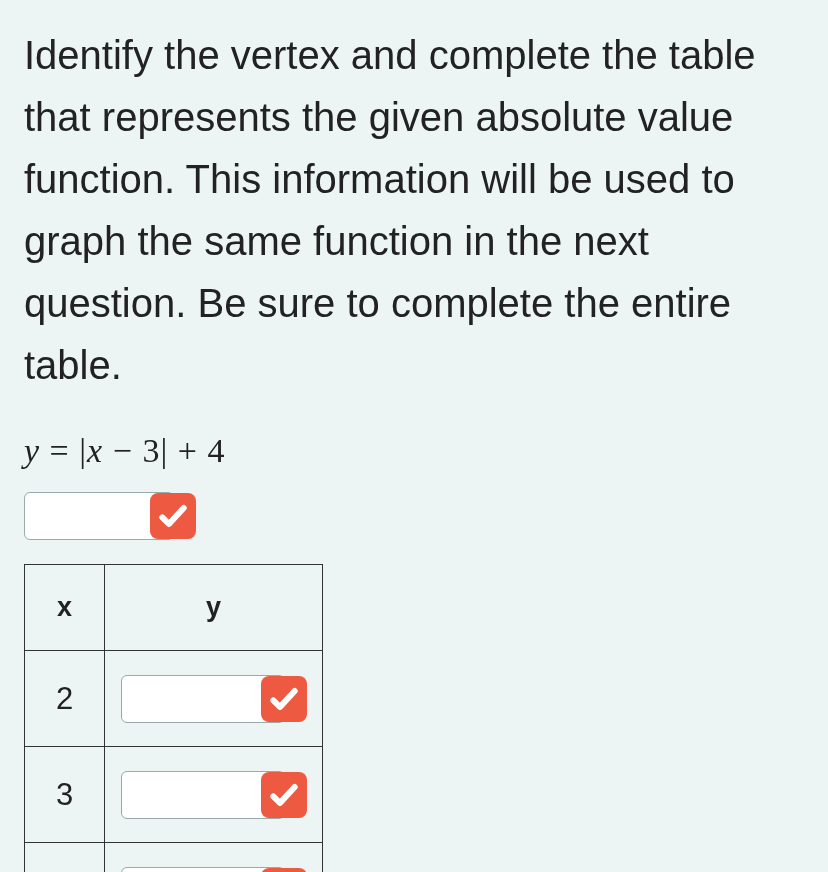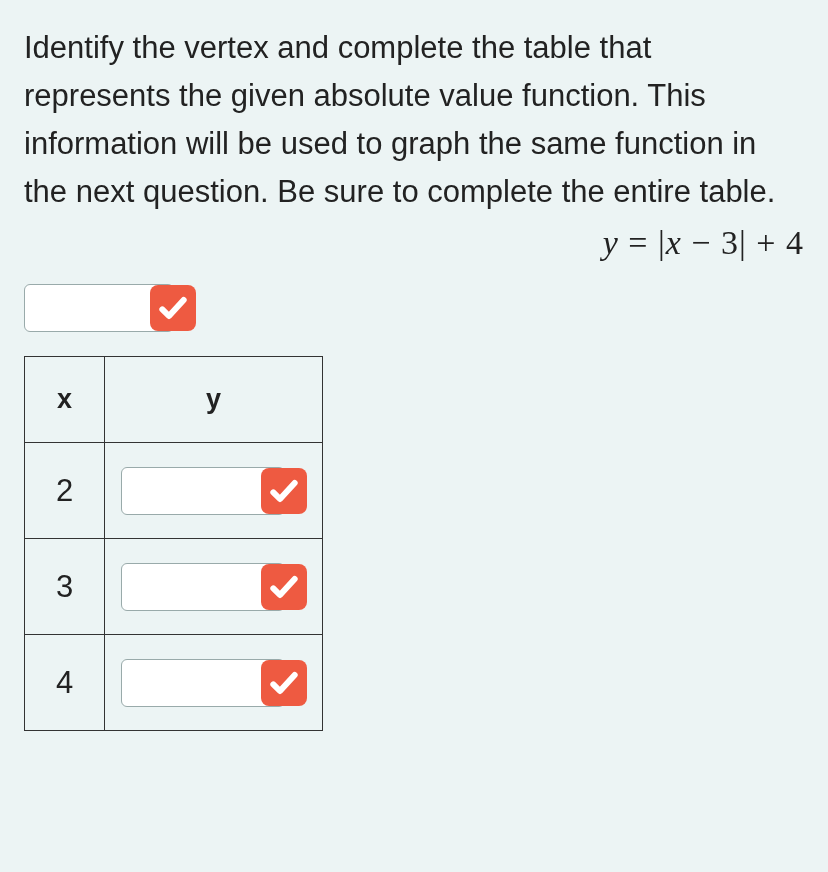--- a/index.html
+++ b/index.html
@@ -9,31 +9,30 @@
     }
     body {
       width: 828px;
       height: 872px;
       background: #ecf4f4;
       font-family: Arial, Helvetica, sans-serif;
       padding: 24px;
       color: #222;
     }
     .instructions {
-      font-size: 31px;
+      font-size: 40px;
       line-height: 1.55;
-      margin-bottom: 8px;
+      margin-bottom: 36px;
     }
     .equation {
       font-size: 34px;
       font-style: italic;
       font-family: 'Times New Roman', Times, serif;
       margin-bottom: 22px;
       letter-spacing: 1px;
-      text-align: right;
     }
     .equation .nonit {
       font-style: normal;
     }
     .vertex-row {
       display: flex;
       align-items: center;
       gap: 14px;
       margin-bottom: 24px;
     }

